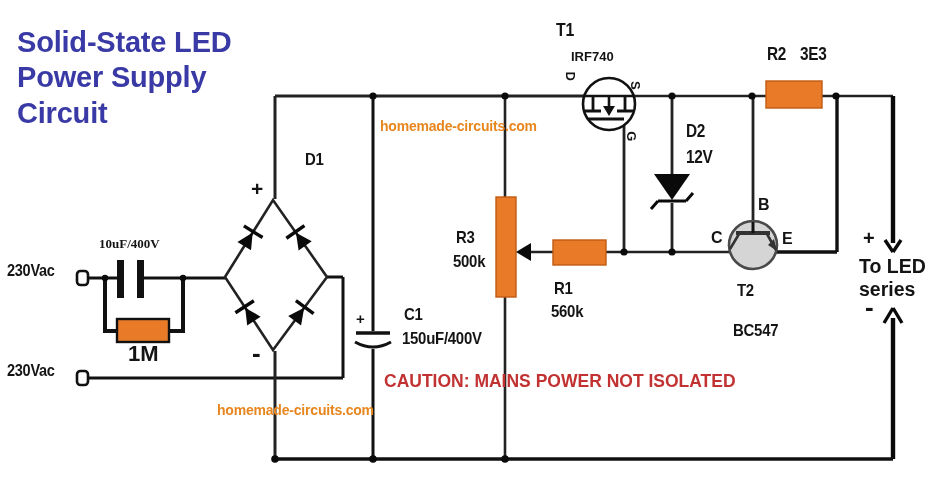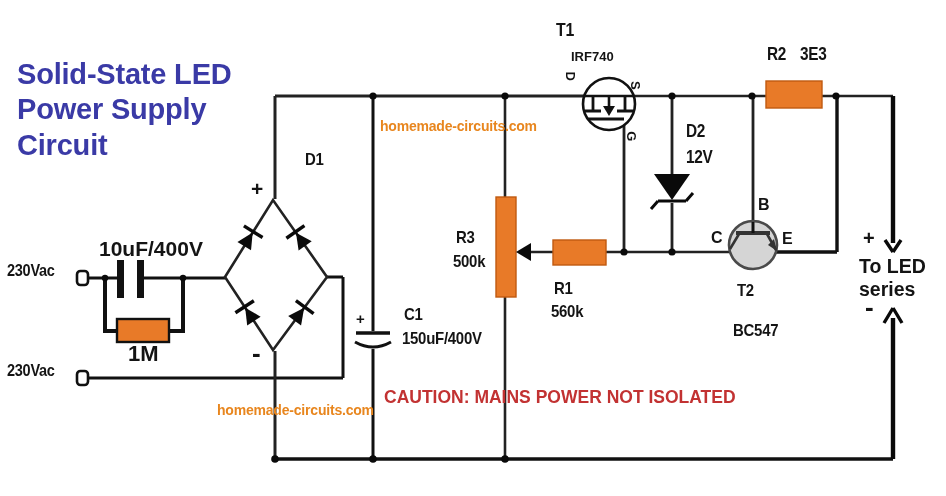--- a/index.html
+++ b/index.html
@@ -132,32 +132,32 @@
         <circle cx="752" cy="96" r="3.6"></circle>
         <circle cx="836" cy="96" r="3.6"></circle>
       <circle cx="624" cy="252" r="3.6"></circle>
         <circle cx="672" cy="252" r="3.6"></circle>
       <circle cx="275" cy="459" r="3.8"></circle>
         <circle cx="373" cy="459" r="3.8"></circle>
         <circle cx="505" cy="459" r="3.8"></circle>
     </g>
   </svg>
 
-  <div class="lbl title" style="left:17px;top:25px;margin-top:32px;">Solid-State LED
+  <div class="lbl title" style="left:17px;top:25px;">Solid-State LED
 Power Supply
 Circuit</div>
 
   <div class="lbl wm" style="left:380px;top:119px;">homemade-circuits.com</div>
   <div class="lbl wm" style="left:217px;top:403px;">homemade-circuits.com</div>
-  <div class="lbl caution" style="left:384px;top:388px;">CAUTION: MAINS POWER NOT ISOLATED</div>
+  <div class="lbl caution" style="left:384px;top:372px;">CAUTION: MAINS POWER NOT ISOLATED</div>
 
   <div class="lbl cond" style="left:7px;top:261px;font-size:16.5px;">230Vac</div>
   <div class="lbl cond" style="left:7px;top:361px;font-size:16.5px;">230Vac</div>
 
-  <div class="lbl" style="left:99px;top:237px;font-size:21px;">10uF/400V</div>
+  <div class="lbl" style="left:99px;top:237px;font-size:13px;font-family:Liberation Serif, serif;">10uF/400V</div>
   <div class="lbl" style="left:128px;top:342px;font-size:22px;">1M</div>
 
   <div class="lbl cond" style="left:305px;top:150px;font-size:17px;">D1</div>
   <div class="lbl" style="left:251px;top:177px;font-size:21px;">+</div>
   <div class="lbl" style="left:252px;top:339px;font-size:26px;">-</div>
 
   <div class="lbl" style="left:356px;top:311px;font-size:15px;">+</div>
   <div class="lbl cond" style="left:404px;top:305px;font-size:17px;">C1</div>
   <div class="lbl cond" style="left:402px;top:329px;font-size:17px;">150uF/400V</div>
 

